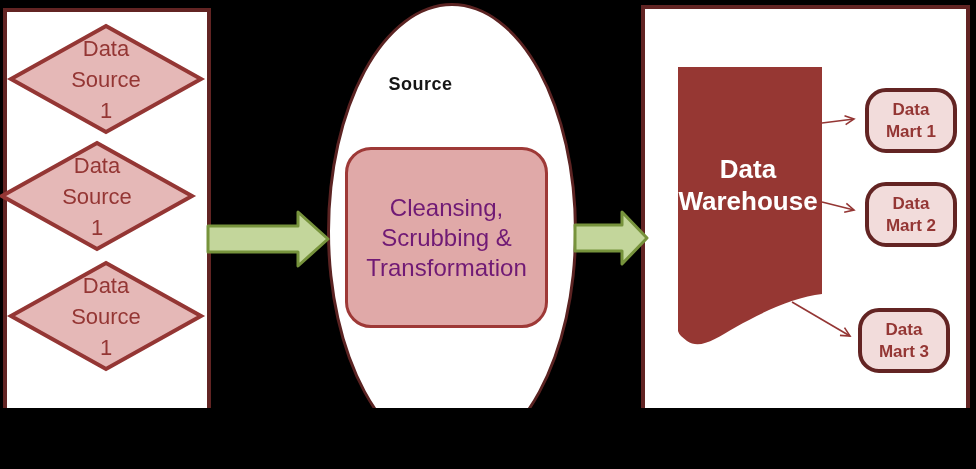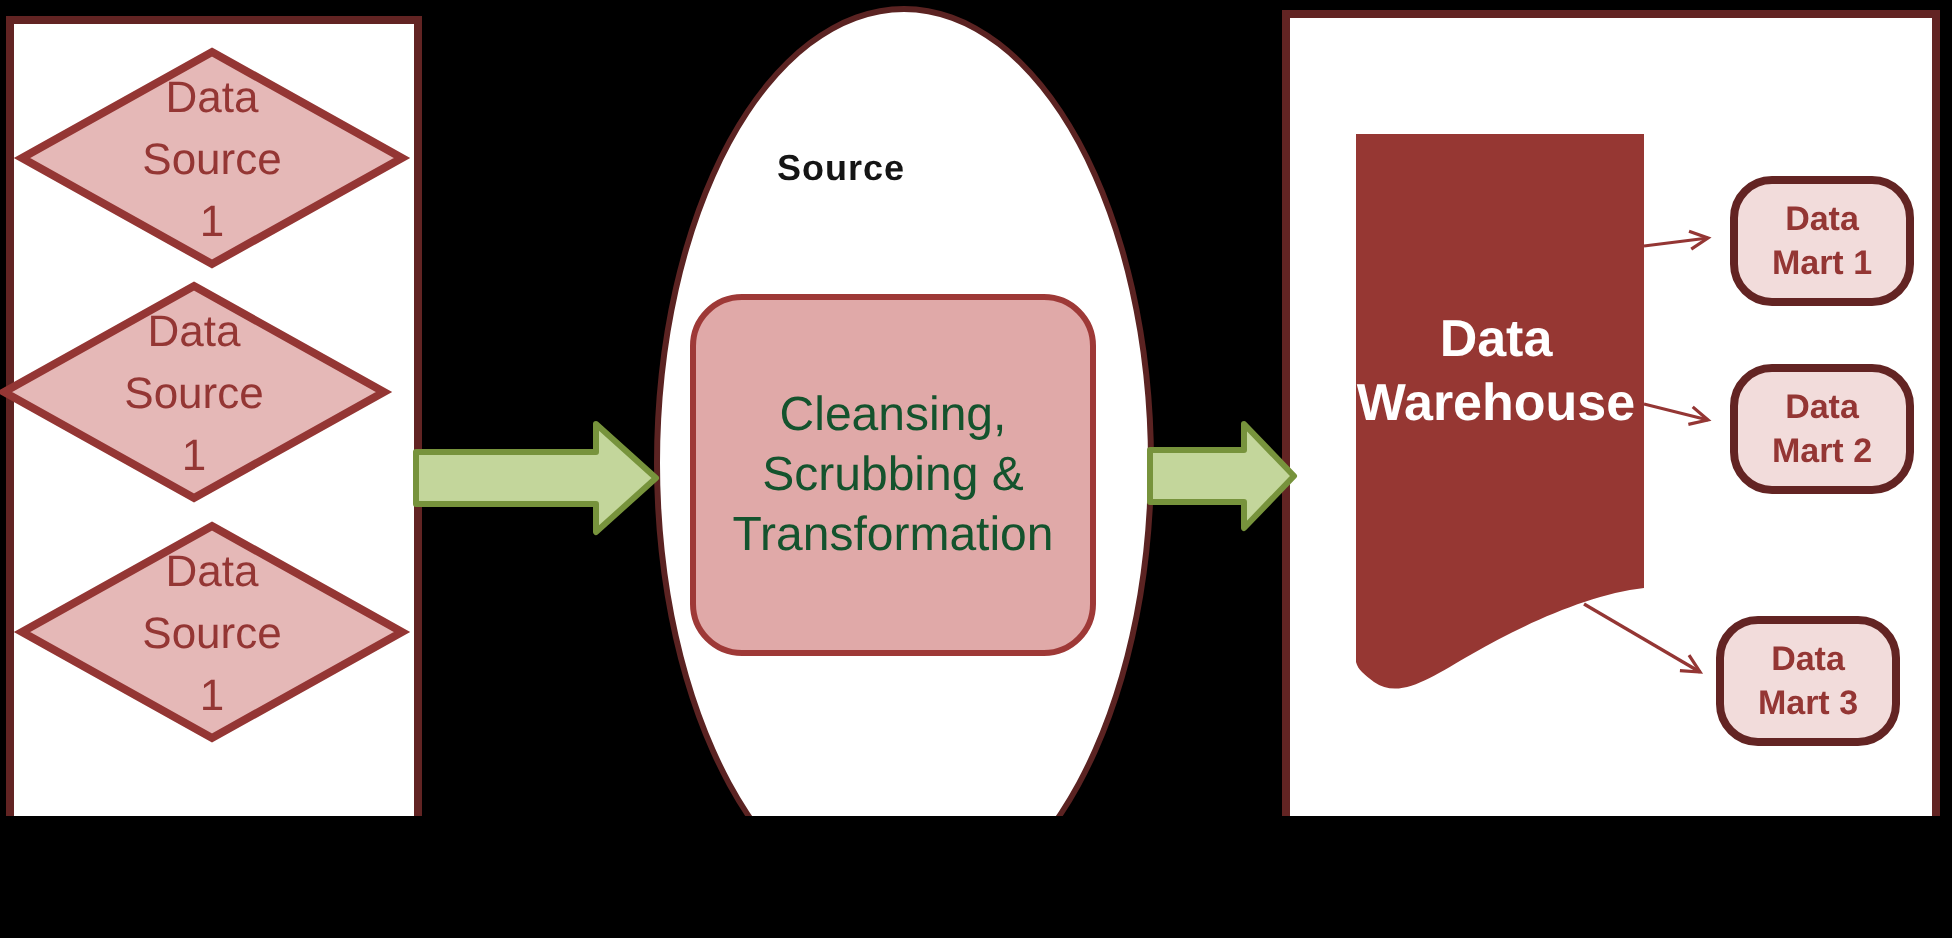--- a/index.html
+++ b/index.html
@@ -62,21 +62,21 @@
     width: 203px; height: 181px;
     box-sizing: border-box;
     background: #e0a9a8;
     border: 3px solid #9e3937;
     border-radius: 26px;
     display: flex;
     align-items: center;
     justify-content: center;
     text-align: center;
     white-space: pre-line;
-    color: #14532d;
+    color: #701a75;
     font-size: 24px;
     line-height: 30px;
   }
   #warehouse-label {
     left: 658px; top: 153px; width: 180px;
     color: #ffffff;
     font-size: 26px;
     font-weight: bold;
     line-height: 32px;
   }

